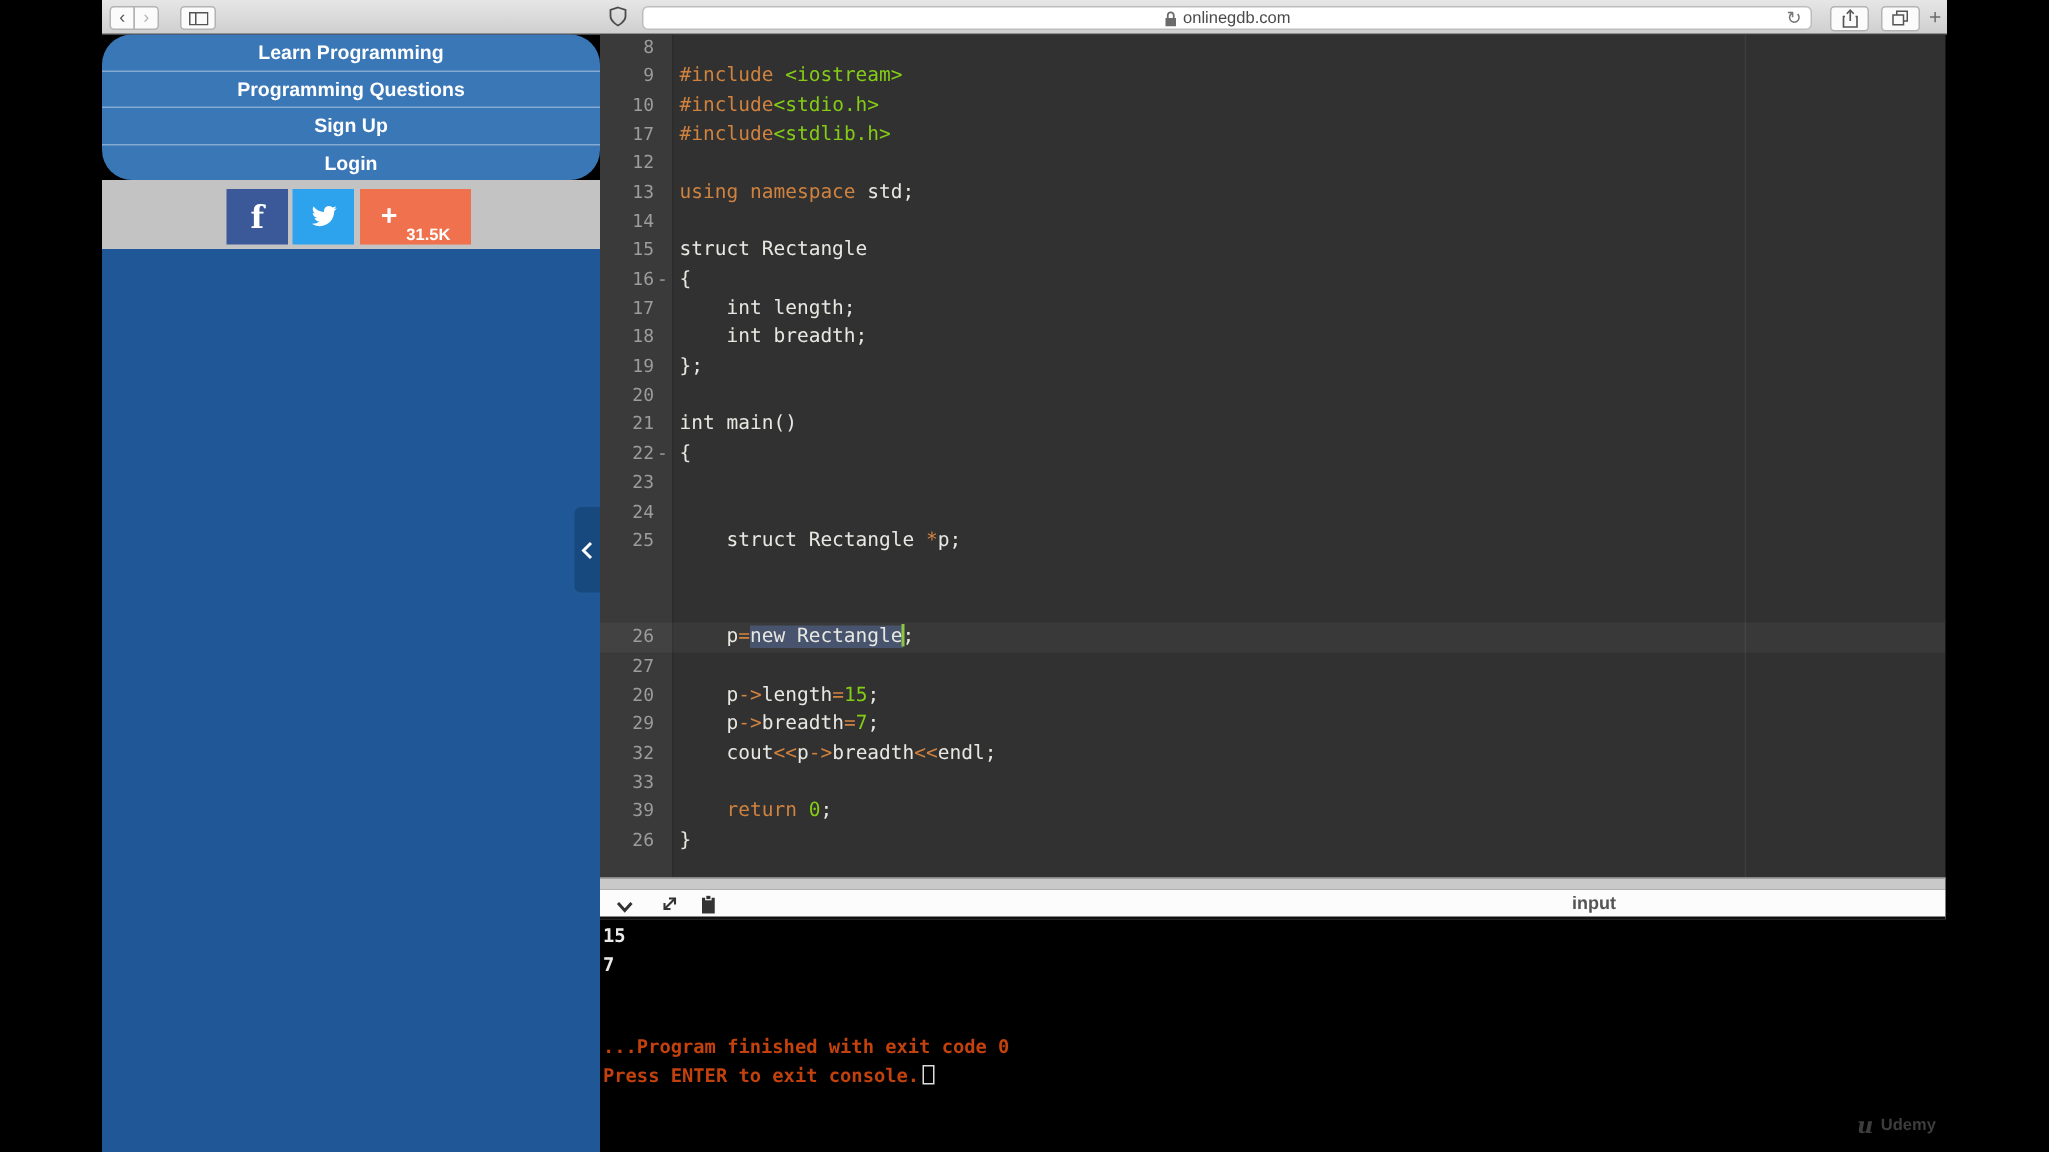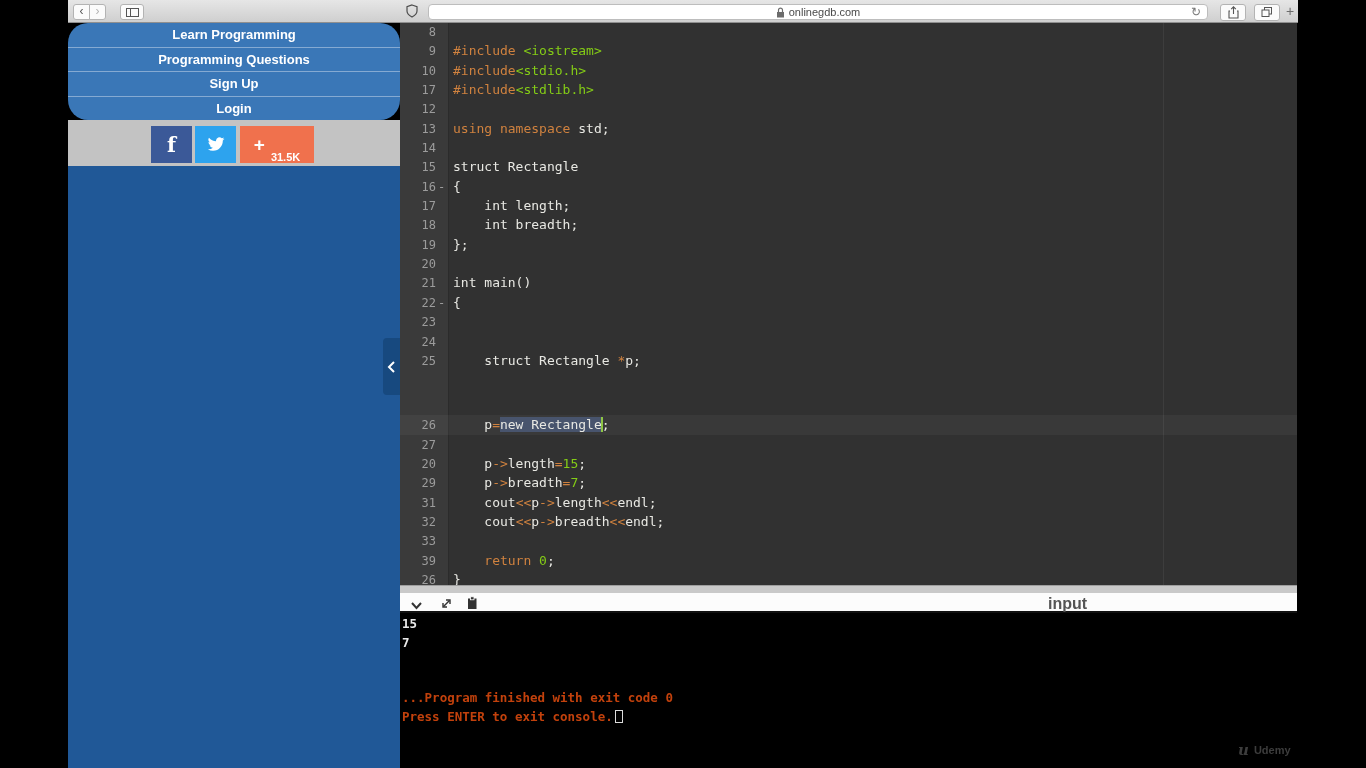--- a/index.html
+++ b/index.html
@@ -73,21 +73,21 @@
 
   
   .hscroll { position:absolute; left:400px; top:585px; width:897px; height:8px;
              background:#c9c9c9; border-top:1px solid #9e9e9e; }
   .ctoolbar { position:absolute; left:400px; top:593px; width:897px; height:20px;
               background:#fcfcfc; border-bottom:2px solid #111; }
   .cicon { position:absolute; top:3px; }
   .ic-chevron  { left:10px; }
   .ic-resize   { left:40px; }
   .ic-clipboard{ left:66px; }
-  .input-label { position:absolute; left:648px; top:2px; font-size:16px; font-weight:bold; color:#555; }
+  .input-label { position:absolute; left:648px; top:2px; font-size:12px; font-weight:bold; color:#555; }
 
   .console { position:absolute; left:400px; top:613px; width:966px; height:155px;
              background:#000; padding:2px 0 0 2px;
              font-family:"DejaVu Sans Mono", monospace; font-size:12.5px; font-weight:bold; }
   .console-line { height:18.5px; line-height:18.5px; white-space:pre; }
   .console-line.output { color:#eaeaea; }
   .console-line.status { color:#c2410c; }
   .cursor { display:inline-block; width:8px; height:13px; border:1px solid #dcdcdc;
             vertical-align:-2px; margin-left:2px; }
 
@@ -189,21 +189,20 @@
       <div class="code-line"><span class="num">20</span><span class="codetext"></span></div>
       <div class="code-line"><span class="num">21</span><span class="codetext"><span class="tok-d">int main()</span></span></div>
       <div class="code-line"><span class="num">22</span><span class="fold">-</span><span class="codetext"><span class="tok-d">{</span></span></div>
       <div class="code-line"><span class="num">23</span><span class="codetext"></span></div>
       <div class="code-line"><span class="num">24</span><span class="codetext"></span></div>
       <div class="code-line"><span class="num">25</span><span class="codetext"><span class="tok-d">    struct Rectangle </span><span class="tok-k">*</span><span class="tok-d">p;</span></span></div>
       <div class="code-line active"><span class="num">26</span><span class="codetext"><span class="tok-d">    p</span><span class="tok-k">=</span><span class="tok-s">new Rectangle</span><span class="caret"></span><span class="tok-d">;</span></span></div>
       <div class="code-line"><span class="num">27</span><span class="codetext"></span></div>
       <div class="code-line"><span class="num">20</span><span class="codetext"><span class="tok-d">    p</span><span class="tok-k">-&gt;</span><span class="tok-d">length</span><span class="tok-k">=</span><span class="tok-b">15</span><span class="tok-d">;</span></span></div>
       <div class="code-line"><span class="num">29</span><span class="codetext"><span class="tok-d">    p</span><span class="tok-k">-&gt;</span><span class="tok-d">breadth</span><span class="tok-k">=</span><span class="tok-b">7</span><span class="tok-d">;</span></span></div>
-      <div class="code-line"><span class="num">31</span><span class="codetext"><span class="tok-d">    cout</span><span class="tok-k">&lt;&lt;</span><span class="tok-d">p</span><span class="tok-k">-&gt;</span><span class="tok-d">length</span><span class="tok-k">&lt;&lt;</span><span class="tok-d">endl;</span></span></div>
       <div class="code-line"><span class="num">32</span><span class="codetext"><span class="tok-d">    cout</span><span class="tok-k">&lt;&lt;</span><span class="tok-d">p</span><span class="tok-k">-&gt;</span><span class="tok-d">breadth</span><span class="tok-k">&lt;&lt;</span><span class="tok-d">endl;</span></span></div>
       <div class="code-line"><span class="num">33</span><span class="codetext"></span></div>
       <div class="code-line"><span class="num">39</span><span class="codetext"><span class="tok-k">    return </span><span class="tok-b">0</span><span class="tok-d">;</span></span></div>
       <div class="code-line"><span class="num">26</span><span class="codetext"><span class="tok-d">}</span></span></div>
     </div>
 </div>
 
 <div class="hscroll"></div>
 
 <div class="ctoolbar">

